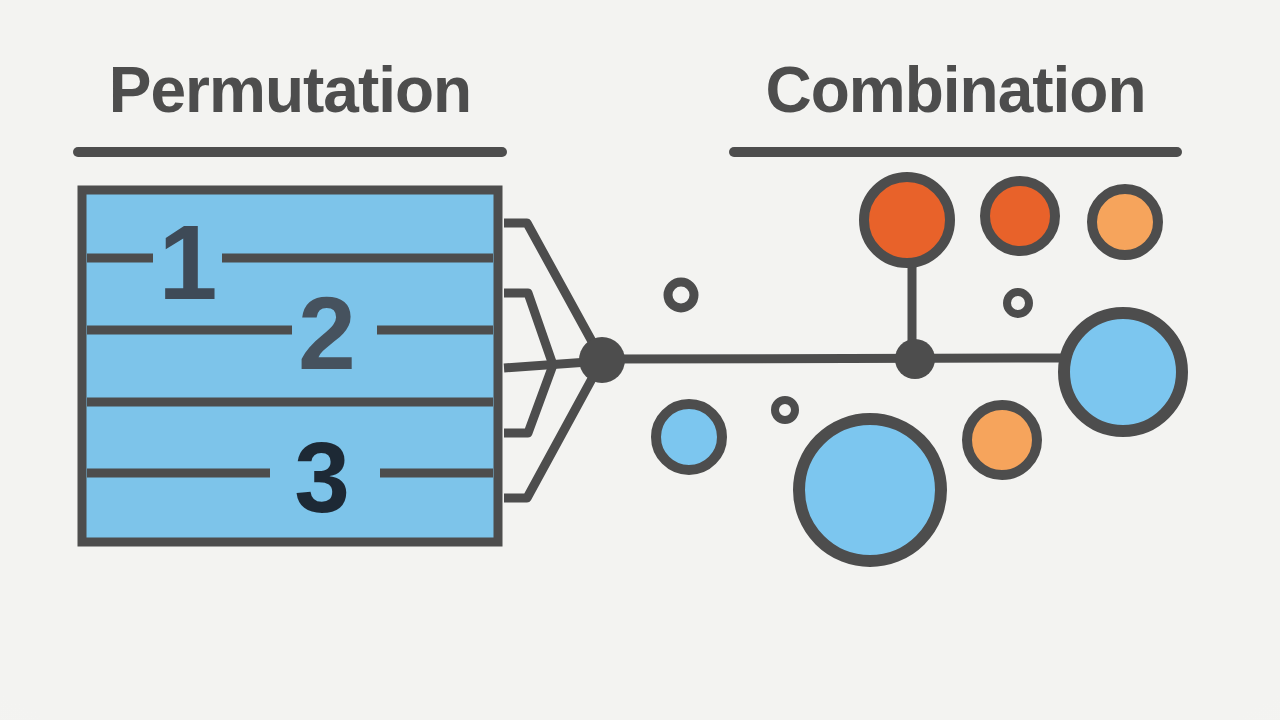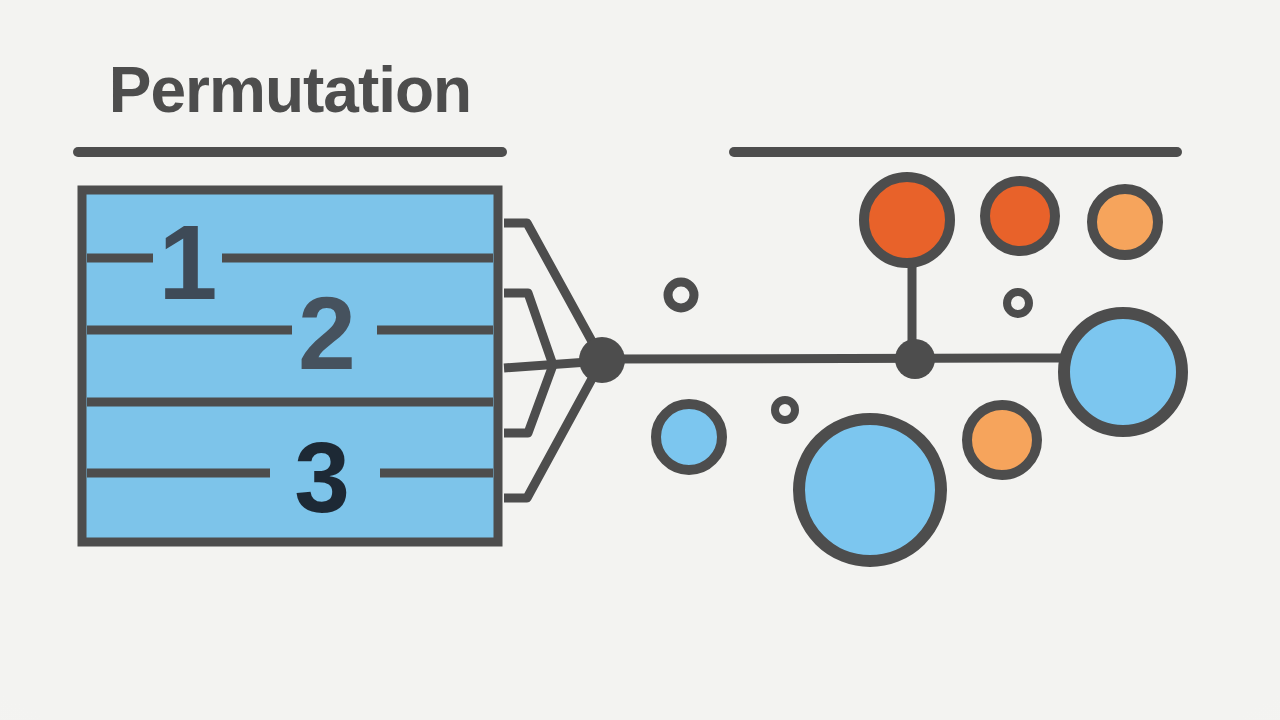--- a/index.html
+++ b/index.html
@@ -39,20 +39,21 @@
   svg { position: absolute; left: 0; top: 0; }
 </style>
 </head>
 <body>
 
 <div class="frame">
 
   <div class="title" id="title-perm">Permutation</div>
   <div class="title-underline" id="under-perm"></div>
 
+  <div class="title" id="title-comb">Combination</div>
   <div class="title-underline" id="under-comb"></div>
 
   <svg id="diagram" width="1280" height="720" viewBox="0 0 1280 720">
     <g>
         <rect x="82" y="190" width="416" height="352" fill="#7dc4ea" stroke="#4d4d4d" stroke-width="9"></rect>
         <line x1="87" y1="258" x2="153" y2="258" stroke="#4d4d4d" stroke-width="9" stroke-linecap="butt"></line>
         <line x1="222" y1="258" x2="493" y2="258" stroke="#4d4d4d" stroke-width="9" stroke-linecap="butt"></line>
         <line x1="87" y1="330" x2="292" y2="330" stroke="#4d4d4d" stroke-width="9" stroke-linecap="butt"></line>
         <line x1="377" y1="330" x2="493" y2="330" stroke="#4d4d4d" stroke-width="9" stroke-linecap="butt"></line>
         <line x1="87" y1="402" x2="493" y2="402" stroke="#4d4d4d" stroke-width="9" stroke-linecap="butt"></line>

